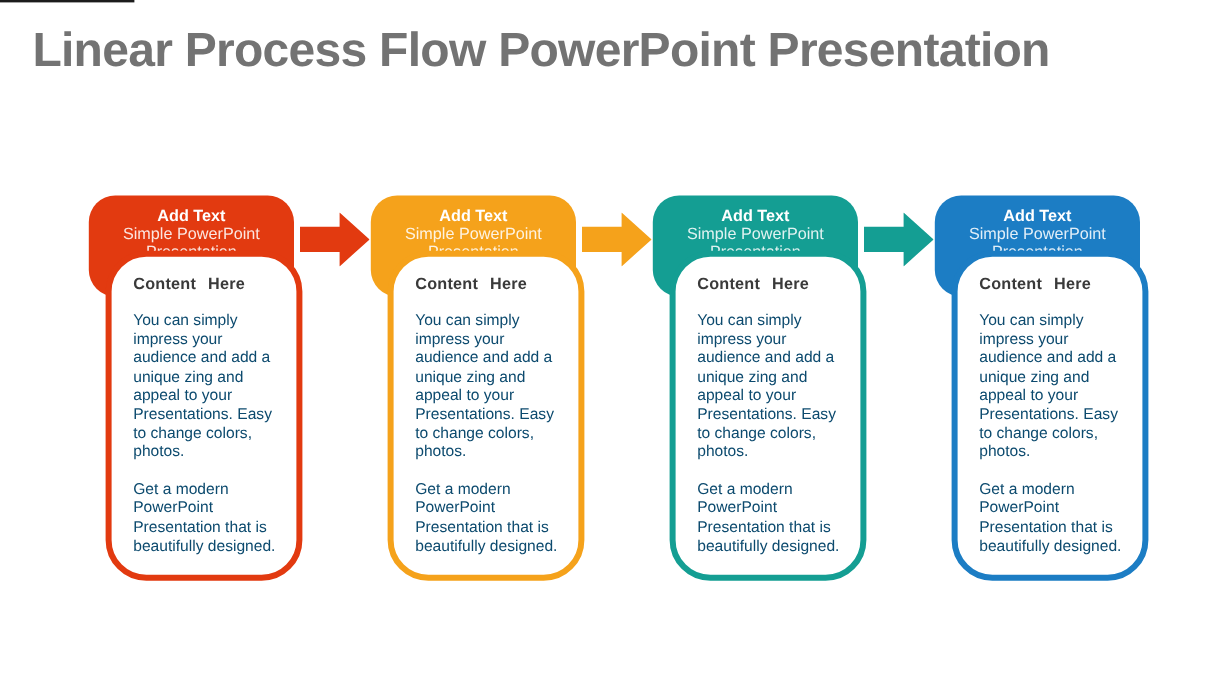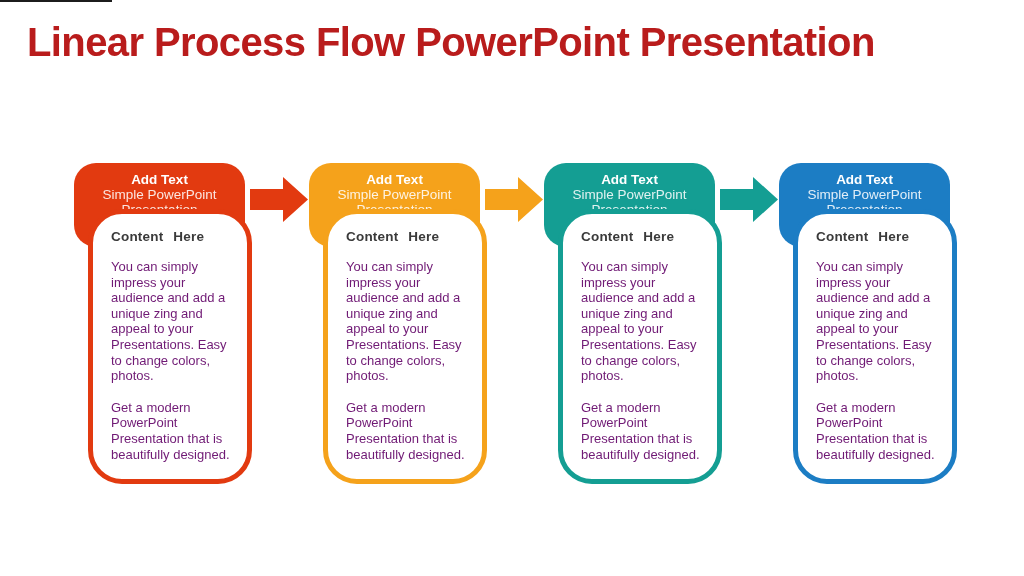--- a/index.html
+++ b/index.html
@@ -8,21 +8,21 @@
     width:1024px;height:576px;
     background:#ffffff;
     overflow:hidden;
     font-family:"Liberation Sans","DejaVu Sans",sans-serif;
   }
   .edge-line{
     position:absolute;left:0;top:0;width:112px;height:2px;background:#1c1c1c;
   }
   .title{
     position:absolute;left:27px;top:20px;margin:0;
-    font-size:40px;font-weight:700;color:#b91c1c;
+    font-size:40px;font-weight:700;color:#737373;
     letter-spacing:-0.6px;white-space:nowrap;line-height:1.1;
   }
   .step{
     position:absolute;top:163px;width:235px;height:345px;
   }
   .step-header{
     position:absolute;left:0;top:0;width:171px;height:84px;
     background:var(--accent);
     border-radius:22px;
     box-sizing:border-box;
@@ -45,21 +45,21 @@
     box-sizing:border-box;
     padding:15px 8px 0 18px;
     z-index:2;
   }
   .content-title{
     font-size:13.5px;font-weight:700;color:#3a3a3a;
     word-spacing:6px;letter-spacing:0.2px;
     margin:0 0 14px 0;line-height:16px;
   }
   .content-text{
-    font-size:13px;line-height:15.6px;color:#701a75;
+    font-size:13px;line-height:15.6px;color:#0c4a6e;
     margin:0 0 16px 0;
   }
   .arrow{
     position:absolute;top:177px;width:58px;height:45px;
   }
   .arrow svg{display:block;width:58px;height:45px;}
 </style>
 </head>
 <body>
 

